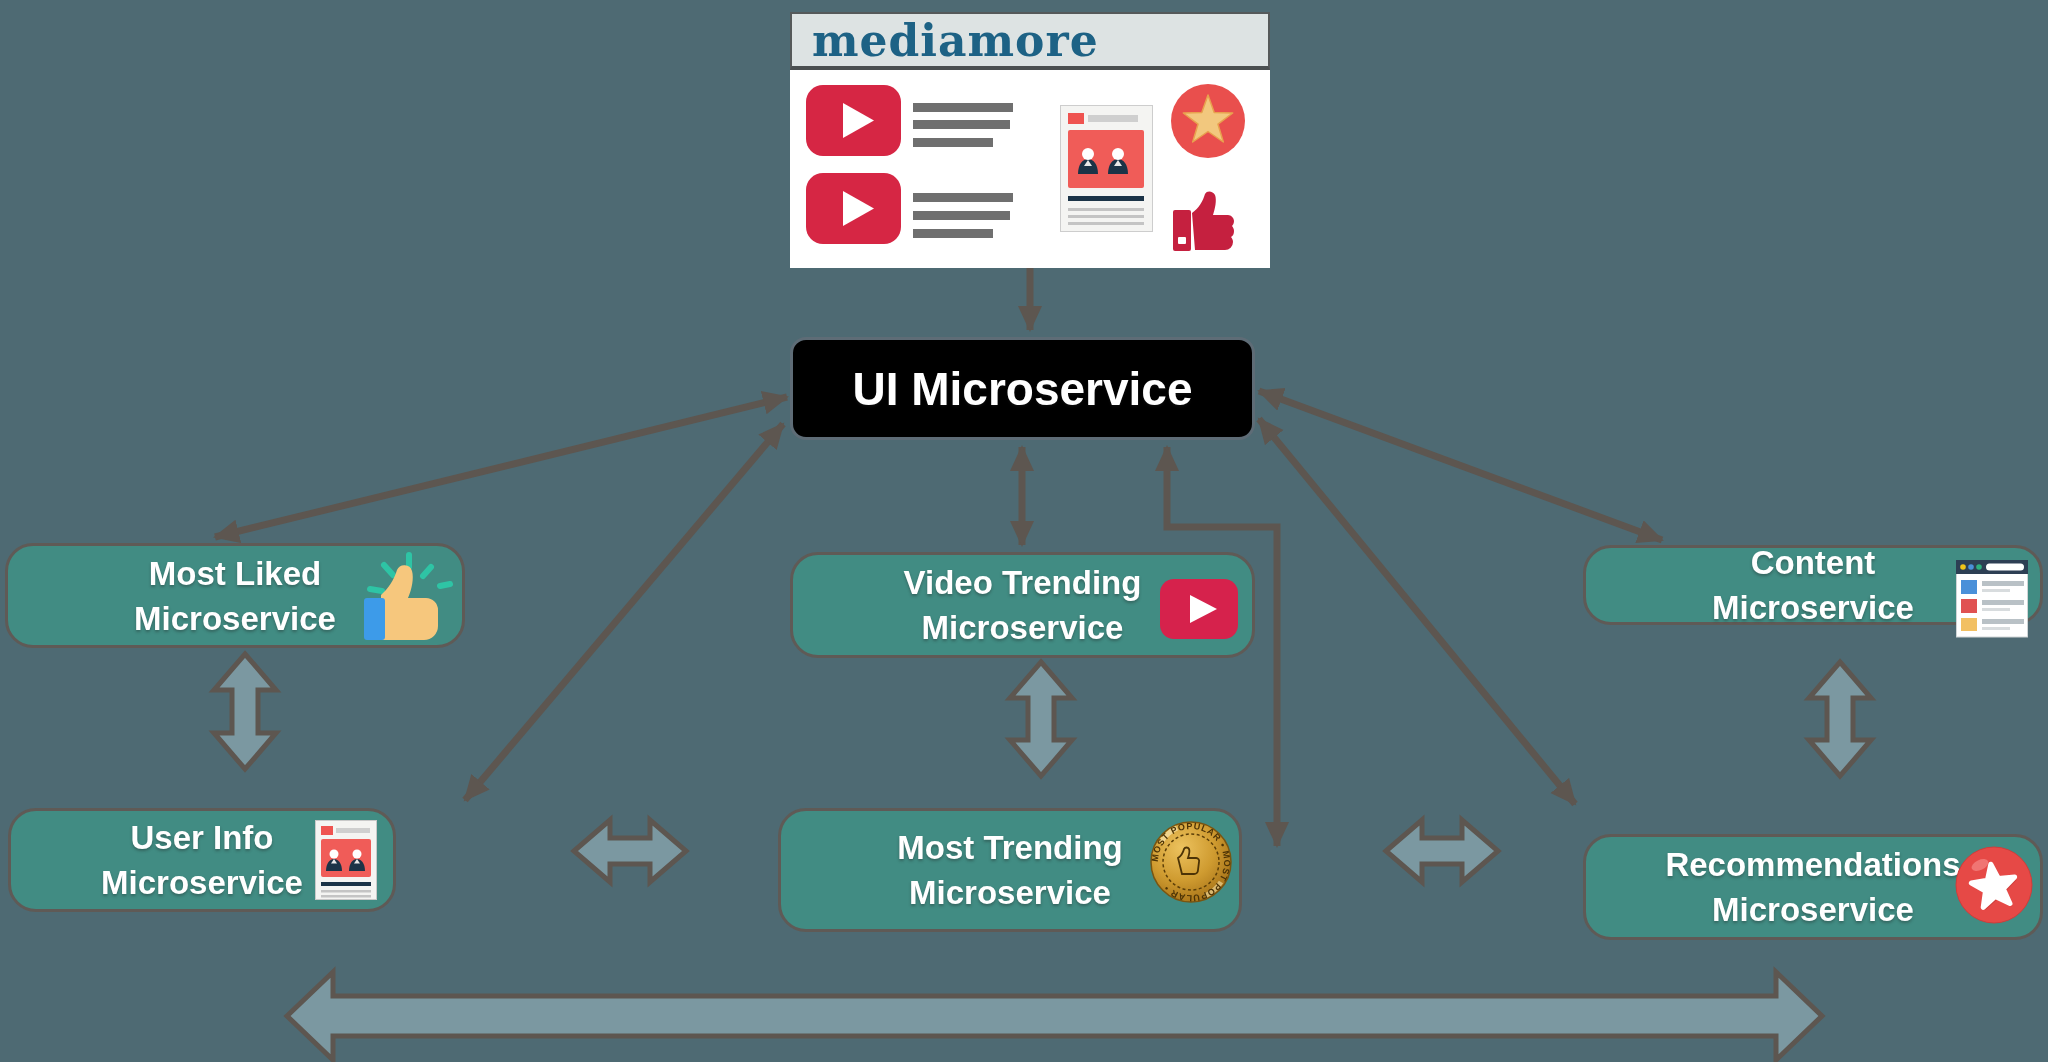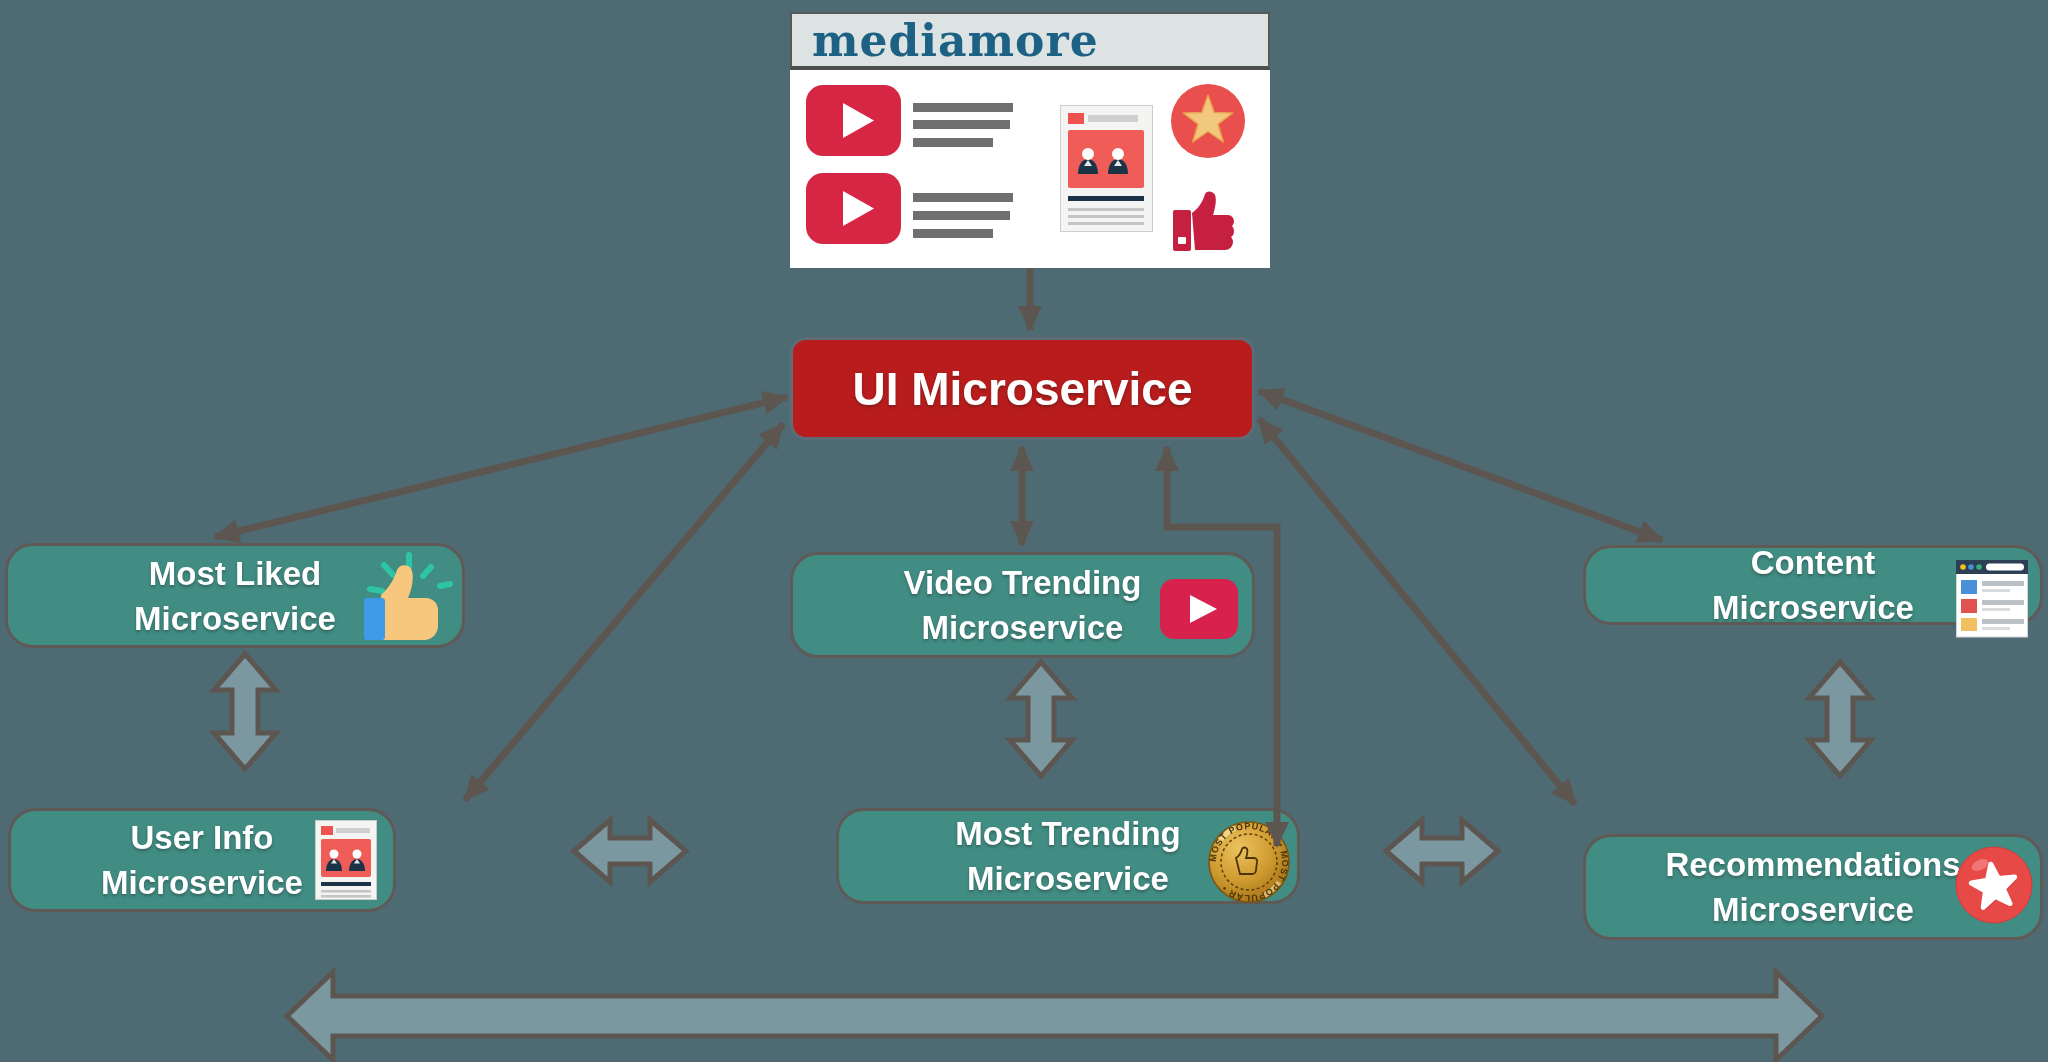--- a/index.html
+++ b/index.html
@@ -3,21 +3,21 @@
 <meta charset="utf-8">
 <style>
   html,body{margin:0;padding:0;background:#4e6a73;}
   .canvas{position:relative;width:2048px;height:1062px;background:#4e6a73;overflow:hidden;
           font-family:"Liberation Sans", sans-serif;}
   svg.overlay{position:absolute;left:0;top:0;z-index:3;pointer-events:none;}
   .node{position:absolute;z-index:2;background:#418c83;border:3px solid #5f5a56;border-radius:28px;
         color:#fff;font-weight:bold;box-sizing:border-box;}
   .node-label{position:absolute;inset:0;display:flex;flex-direction:column;justify-content:center;
         text-align:center;font-size:33px;line-height:45px;text-shadow:0 2px 3px rgba(30,30,30,.35);}
-  .node.ui{background:#b91c1c;border:3px solid #5e6c76;border-radius:16px;padding-left:40px;}
+  .node.ui{background:#000000;border:3px solid #5e6c76;border-radius:16px;padding-left:40px;}
   .node.ui .node-label{font-size:46px;line-height:50px;}
   .node-icon{position:absolute;display:block;}
   
   .brand-card{position:absolute;left:790px;top:12px;width:480px;height:256px;background:#fff;
         z-index:2;box-sizing:border-box;}
   .brand-header{height:58px;background:#dde3e3;border:2px solid #55595a;border-bottom:4px solid #4a4f50;
         display:flex;align-items:center;box-sizing:border-box;}
   .brand-title{font-family:"DejaVu Serif", serif;font-weight:bold;font-size:44px;color:#1d6285;
         padding-left:20px;letter-spacing:1px;}
   .brand-body{position:relative;height:188px;}
@@ -199,21 +199,21 @@
         <path d="M34,51 c0,-8 4,-12 8,-12 c4,0 8,4 8,12 z" fill="#1b3347"></path>
         <circle cx="42" cy="34" r="4.5" fill="#fff"></circle>
         <path d="M42,39 l3,4.5 l-6,0 z" fill="#e8e8e8"></path>
         <rect x="6" y="62" width="50" height="4" fill="#1b3347"></rect>
         <rect x="6" y="70" width="50" height="2.5" fill="#c4c4c4"></rect>
         <rect x="6" y="75" width="50" height="2.5" fill="#c4c4c4"></rect>
       </svg>
     </span>
   </div>
 
-  <div class="node" style="left:836px;top:808px;width:464px;height:96px">
+  <div class="node" style="left:778px;top:808px;width:464px;height:124px">
     <div class="node-label">
       <div>Most Trending</div>
       <div>Microservice</div>
     </div>
     <span class="node-icon" style="right:6px;top:9px;width:84px;height:84px">
       <svg width="84" height="84" viewBox="0 0 84 84">
         <circle cx="42" cy="42" r="40" fill="url(#gold)" stroke="#7a5510" stroke-width="1.5"></circle>
         <path d="M12,22 A38,38 0 0 1 28,8" stroke="#f7e3a8" stroke-width="5" fill="none" opacity="0.75"></path>
         <path d="M72,62 A38,38 0 0 1 56,76" stroke="#f7e3a8" stroke-width="5" fill="none" opacity="0.6"></path>
         <circle cx="42" cy="42" r="28" fill="none" stroke="#5d3f08" stroke-width="1.5" stroke-dasharray="3 2.5"></circle>

